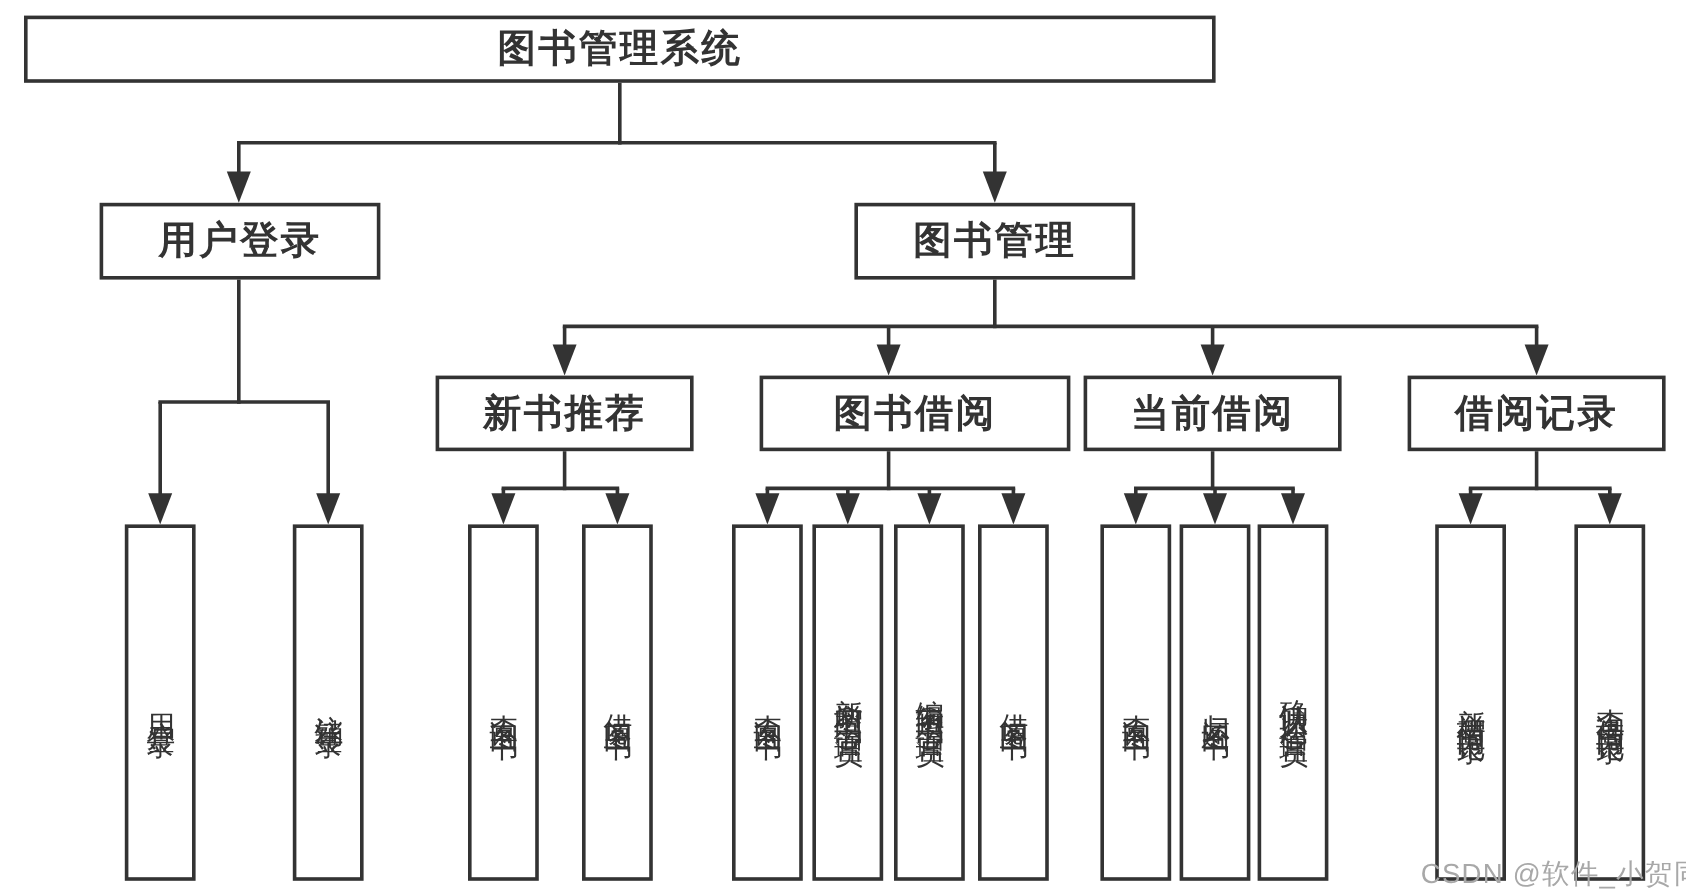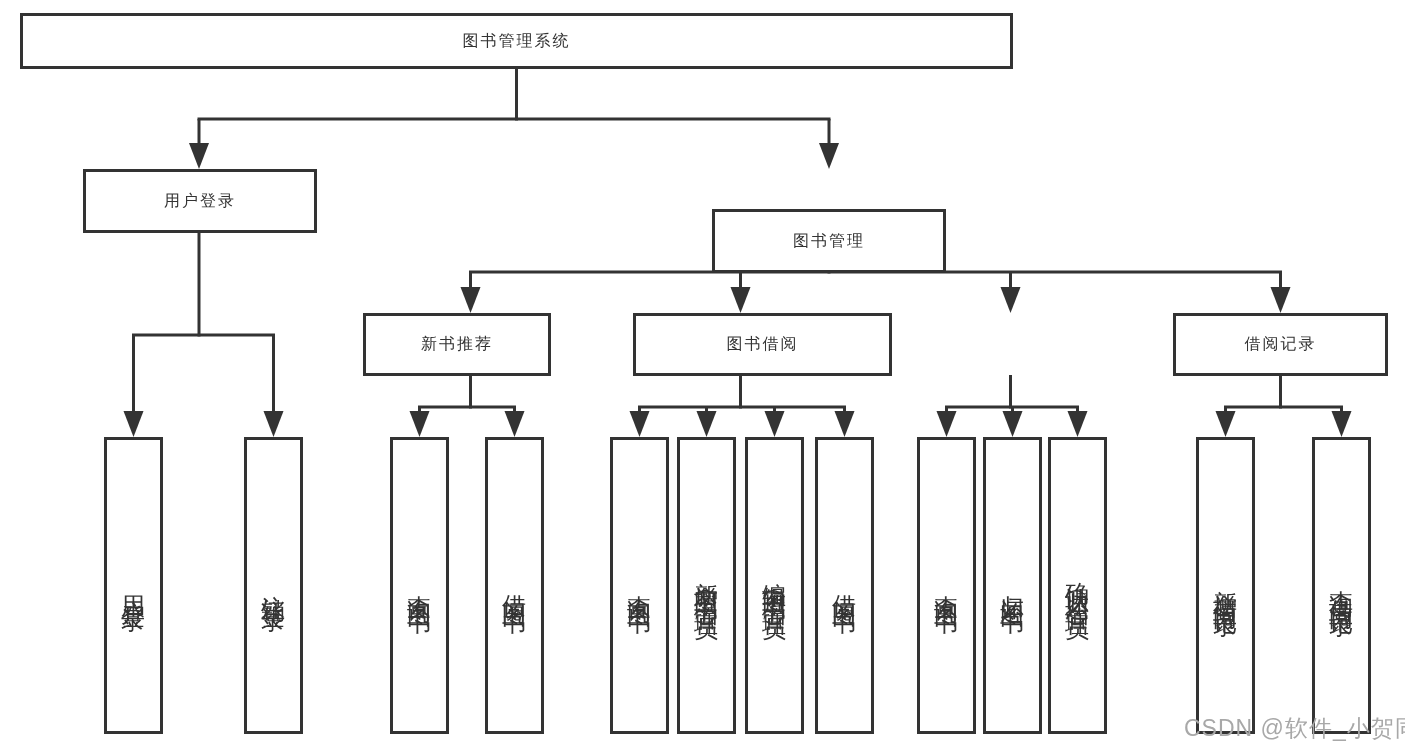--- a/index.html
+++ b/index.html
@@ -16,23 +16,24 @@
   #connector-layer line { stroke: var(--line, #333); stroke-width: 3; }
   #connector-layer polygon { fill: var(--line, #333); }
   .hbox {
     position: absolute;
     background: var(--box-fill, #fff);
     border: 3px solid var(--box-border, #333);
     color: var(--text, #333);
     display: flex;
     align-items: center;
     justify-content: center;
-    font-size: 16px;
+    font-size: 32px;
     letter-spacing: 2px;
     white-space: nowrap;
+    font-weight: bold;
   }
   .vbox {
     position: absolute;
     top: 437px;
     width: 59px;
     height: 297px;
     background: var(--box-fill, #fff);
     border: 3px solid var(--box-border, #333);
     color: var(--text, #333);
     writing-mode: vertical-rl;
@@ -129,24 +130,25 @@
       <line x1="1225.5" y1="407" x2="1225.5" y2="419"></line>
       <polygon points="1215.5,411 1235.5,411 1225.5,437"></polygon>
       <line x1="1341.5" y1="407" x2="1341.5" y2="419"></line>
       <polygon points="1331.5,411 1351.5,411 1341.5,437"></polygon>
     </g>
   </svg>
 
   <div class="hbox" style="left:20px; top:13px; width:993px; height:56px;">图书管理系统</div>
 
   <div class="hbox" style="left:83px; top:169px; width:234px; height:64px;">用户登录</div>
-  <div class="hbox" style="left:712px; top:169px; width:234px; height:64px;margin-top:40px;">图书管理</div>
+  <div class="hbox" style="left:712px; top:169px; width:234px; height:64px;">图书管理</div>
 
-  <div class="hbox" style="left:363px; top:313px; width:188px; height:63px;">新书推荐</div>
+  <div class="hbox" style="left:363px; top:313px; width:215px; height:63px;">新书推荐</div>
   <div class="hbox" style="left:633px; top:313px; width:259px; height:63px;">图书借阅</div>
+  <div class="hbox" style="left:903px; top:313px; width:215px; height:63px;">当前借阅</div>
   <div class="hbox" style="left:1173px; top:313px; width:215px; height:63px;text-align:center;">借阅记录</div>
 
   <div class="vbox" style="left:104px;">用户登录</div>
   <div class="vbox" style="left:244px;">注销登录</div>
 
   <div class="vbox" style="left:390px;">查询图书</div>
   <div class="vbox" style="left:485px;">借阅图书</div>
 
   <div class="vbox" style="left:610px;">查询图书</div>
   <div class="vbox" style="left:677px;">新增图书（管理员）</div>

